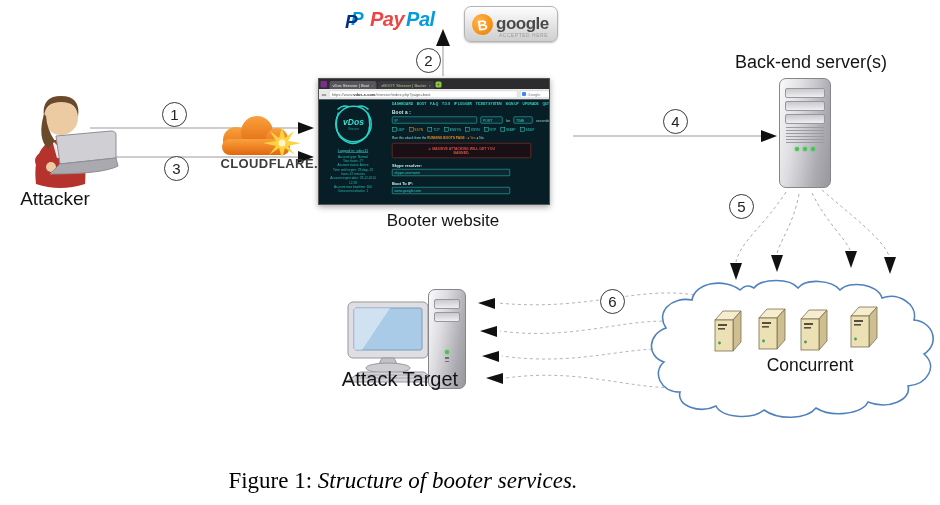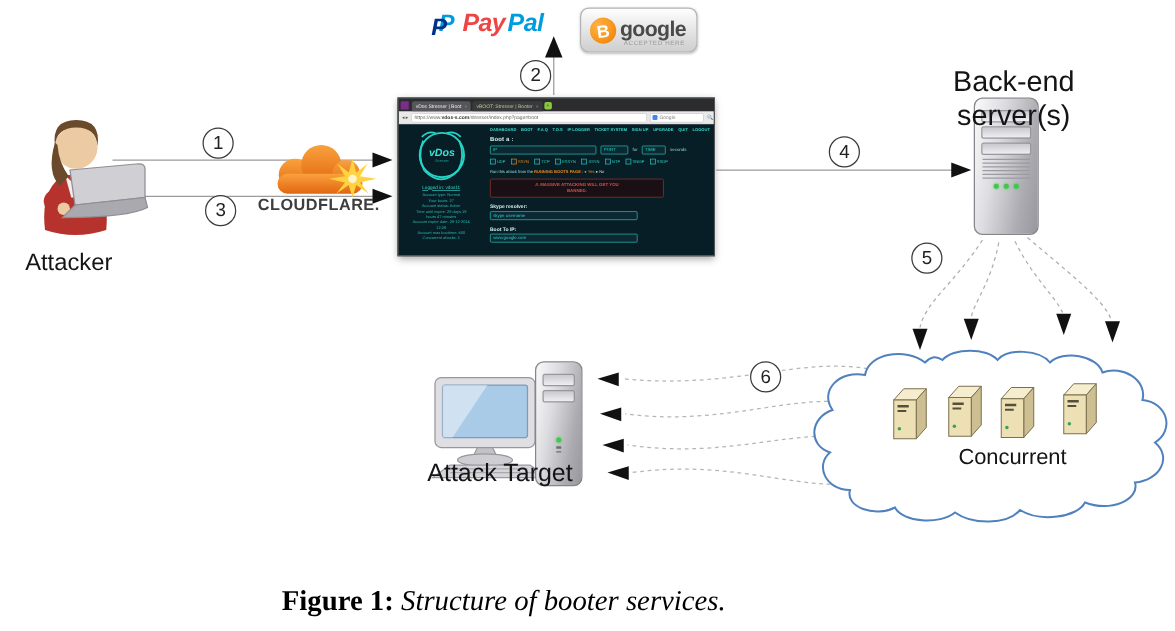--- a/index.html
+++ b/index.html
@@ -20,24 +20,24 @@
   #paypal .pp-text{font-size:20px;font-weight:bold;font-style:italic;letter-spacing:-0.5px;}
   #paypal .pay{color:#ef4444;} #paypal .pal{color:#009cde;}
   #bitcoin{position:absolute;left:464px;top:6px;z-index:3;width:94px;height:36px;border-radius:7px;
            border:1px solid #b3b3b3;background:linear-gradient(#fefefe,#dcdcdc 70%,#cfcfcf);
            box-shadow:0 1px 2px rgba(0,0,0,.25);display:flex;align-items:center;padding:0 7px;box-sizing:border-box;}
   #bitcoin .coin{width:21px;height:21px;border-radius:50%;background:radial-gradient(circle at 35% 30%,#ffb347,#f7931a 60%,#e37e00);
            color:#fff;font-weight:bold;font-size:14px;display:flex;align-items:center;justify-content:center;transform:rotate(-8deg);}
   #bitcoin .btc-word{font-size:17px;font-weight:bold;color:#4a4a4a;margin-left:3px;letter-spacing:-0.5px;}
   #bitcoin .tagline{position:absolute;right:9px;bottom:3px;font-size:5px;color:#9a9a9a;letter-spacing:.5px;}
   
-  #cf-word{position:absolute;left:192px;top:156px;width:126px;z-index:3;text-align:center;
+  #cf-word{position:absolute;left:192px;top:156px;width:126px;z-index:3;text-align:right;
            font-size:13px;font-weight:bold;letter-spacing:.4px;color:#3d3d40;}
   
-  #booter-window{position:absolute;left:318px;top:78px;width:254px;height:127px;z-index:2;
+  #booter-window{position:absolute;left:318px;top:78px;width:232px;height:127px;z-index:2;
                  box-shadow:0 2px 6px rgba(0,0,0,.35);border:1px solid #555;box-sizing:border-box;overflow:hidden;background:#081e26;}
   #booter-scale{width:508px;height:254px;transform:scale(.5);transform-origin:0 0;}
   .tabbar{height:20px;background:#2c2c2e;display:flex;align-items:flex-end;gap:3px;padding:0 3px;}
   .win-logo{width:13px;height:13px;background:#7b2d8b;border-radius:2px;margin:0 2px 3px 0;}
   .tab{height:16px;border-radius:4px 4px 0 0;font-size:8px;display:flex;align-items:center;padding:0 6px;gap:5px;white-space:nowrap;}
   .tab.active{background:#55555a;color:#e8e8e8;}
   .tab.bg{background:#3a3a3d;color:#a9c98e;}
   .tab .x{color:#999;font-size:7px;}
   .newtab{width:12px;height:12px;border-radius:3px;background:#8dc63f;color:#2f4d12;font-size:9px;line-height:11px;text-align:center;margin-bottom:3px;}
   .urlbar{height:20px;background:#e9e9ea;border-bottom:1px solid #c6c6c6;display:flex;align-items:center;gap:5px;padding:0 5px;font-size:8px;color:#666;}
@@ -79,21 +79,21 @@
   .tower .slot{height:8px;margin:3px 5px;border:1px solid #97979d;border-radius:2px;
                background:linear-gradient(#c9c9ce,#efeff2);}
   .tower .ridge{height:1px;margin:2px 6px;background:#9b9ba1;}
   .tower .leds{display:flex;gap:4px;justify-content:center;margin-top:4px;}
   .tower .led{width:4px;height:4px;border-radius:50%;background:#41c84c;box-shadow:0 0 2px #41c84c;}
   .tower .vents{display:flex;flex-direction:column;gap:2px;align-items:center;margin-top:3px;}
   .tower .vent{width:4px;height:1.5px;background:#6e6e74;}
   
   #caption{position:absolute;left:0;top:468px;width:806px;z-index:4;text-align:center;
            font-family:"Liberation Serif",serif;font-size:23px;color:#000;}
-  #caption .cap-label{font-weight:bold;}
+  #caption .cap-label{font-weight:normal;}
   #caption .cap-text{font-style:italic;}
 </style>
 </head>
 <body>
 
 <div id="canvas">
 
   <svg id="wires" width="940" height="505" viewBox="0 0 940 505">
 
     <g stroke="#9b9b9b" stroke-width="1" fill="none">
@@ -182,21 +182,21 @@
     <path d="M28,98 Q24,64 44,54 L62,54 Q80,64 77,98 Q52,106 28,98 Z" fill="#b5332c"></path>
     <path d="M44,54 L53,63 L62,54 L57,72 L49,72 Z" fill="#efefef"></path>
     <circle cx="53" cy="32" r="17" fill="#eccaa2"></circle>
     <path d="M36,31 Q33,10 53,10 Q73,10 70,31 Q69,16 53,16 Q37,16 36,31 Z" fill="#6b4a2b"></path>
     <path d="M36,28 Q29,52 40,63 L47,55 Q39,44 38,30 Z" fill="#6b4a2b"></path>
     <circle cx="36" cy="75" r="9" fill="#b5332c"></circle>
     <circle cx="43" cy="81" r="5" fill="#eccaa2"></circle>
     <path d="M48,50 L103,45 Q108,45 108,49 L108,72 L52,78 Z" fill="#cfcfd4" stroke="#8e8e94" stroke-width="1"></path>
     <path d="M52,78 L108,72 L110,80 Q95,88 42,88 Z" fill="#a9a9af" stroke="#8e8e94" stroke-width="1"></path>
   </svg>
-  <div class="nodelabel" style="left:0px;top:188px;width:110px;font-size:19px;margin-top:12px;">Attacker</div>
+  <div class="nodelabel" style="left:0px;top:188px;width:110px;font-size:19px;">Attacker</div>
 
   <svg class="abs" style="left:200px;top:112px;z-index:3" width="112" height="46" viewBox="0 0 112 46">
     <defs>
       <linearGradient id="cfg" x1="0" y1="0" x2="0" y2="1">
         <stop offset="0" stop-color="#f9a13d"></stop>
           <stop offset="1" stop-color="#e2660f"></stop>
       </linearGradient>
     </defs>
     <circle cx="36" cy="28" r="13" fill="url(#cfg)"></circle>
     <circle cx="57" cy="20" r="16" fill="url(#cfg)"></circle>
@@ -335,22 +335,23 @@
             <div>BANNED.</div>
           </div>
           <div class="flabel">Skype resolver:</div>
           <div class="binput" style="width:236px">skype username</div>
           <div class="flabel">Boot To IP:</div>
           <div class="binput" style="width:236px">www.google.com</div>
         </div>
       </div>
     </div>
   </div>
-
-  <div class="nodelabel" style="left:719px;top:52px;width:184px;font-size:23px;">Back-end server(s)</div>
+  <div class="nodelabel" style="left:353px;top:211px;width:180px;font-size:17px;">Booter website</div>
+
+  <div class="nodelabel" style="left:719px;top:52px;width:184px;font-size:18px;">Back-end server(s)</div>
   <div class="tower" style="left:779px;top:78px;width:52px;height:110px;">
     <div class="slot"></div>
     <div class="slot"></div>
     <div class="slot"></div>
     <div class="ridge"></div>
       <div class="ridge"></div>
       <div class="ridge"></div>
     <div class="ridge"></div>
       <div class="ridge"></div>
       <div class="ridge"></div>

